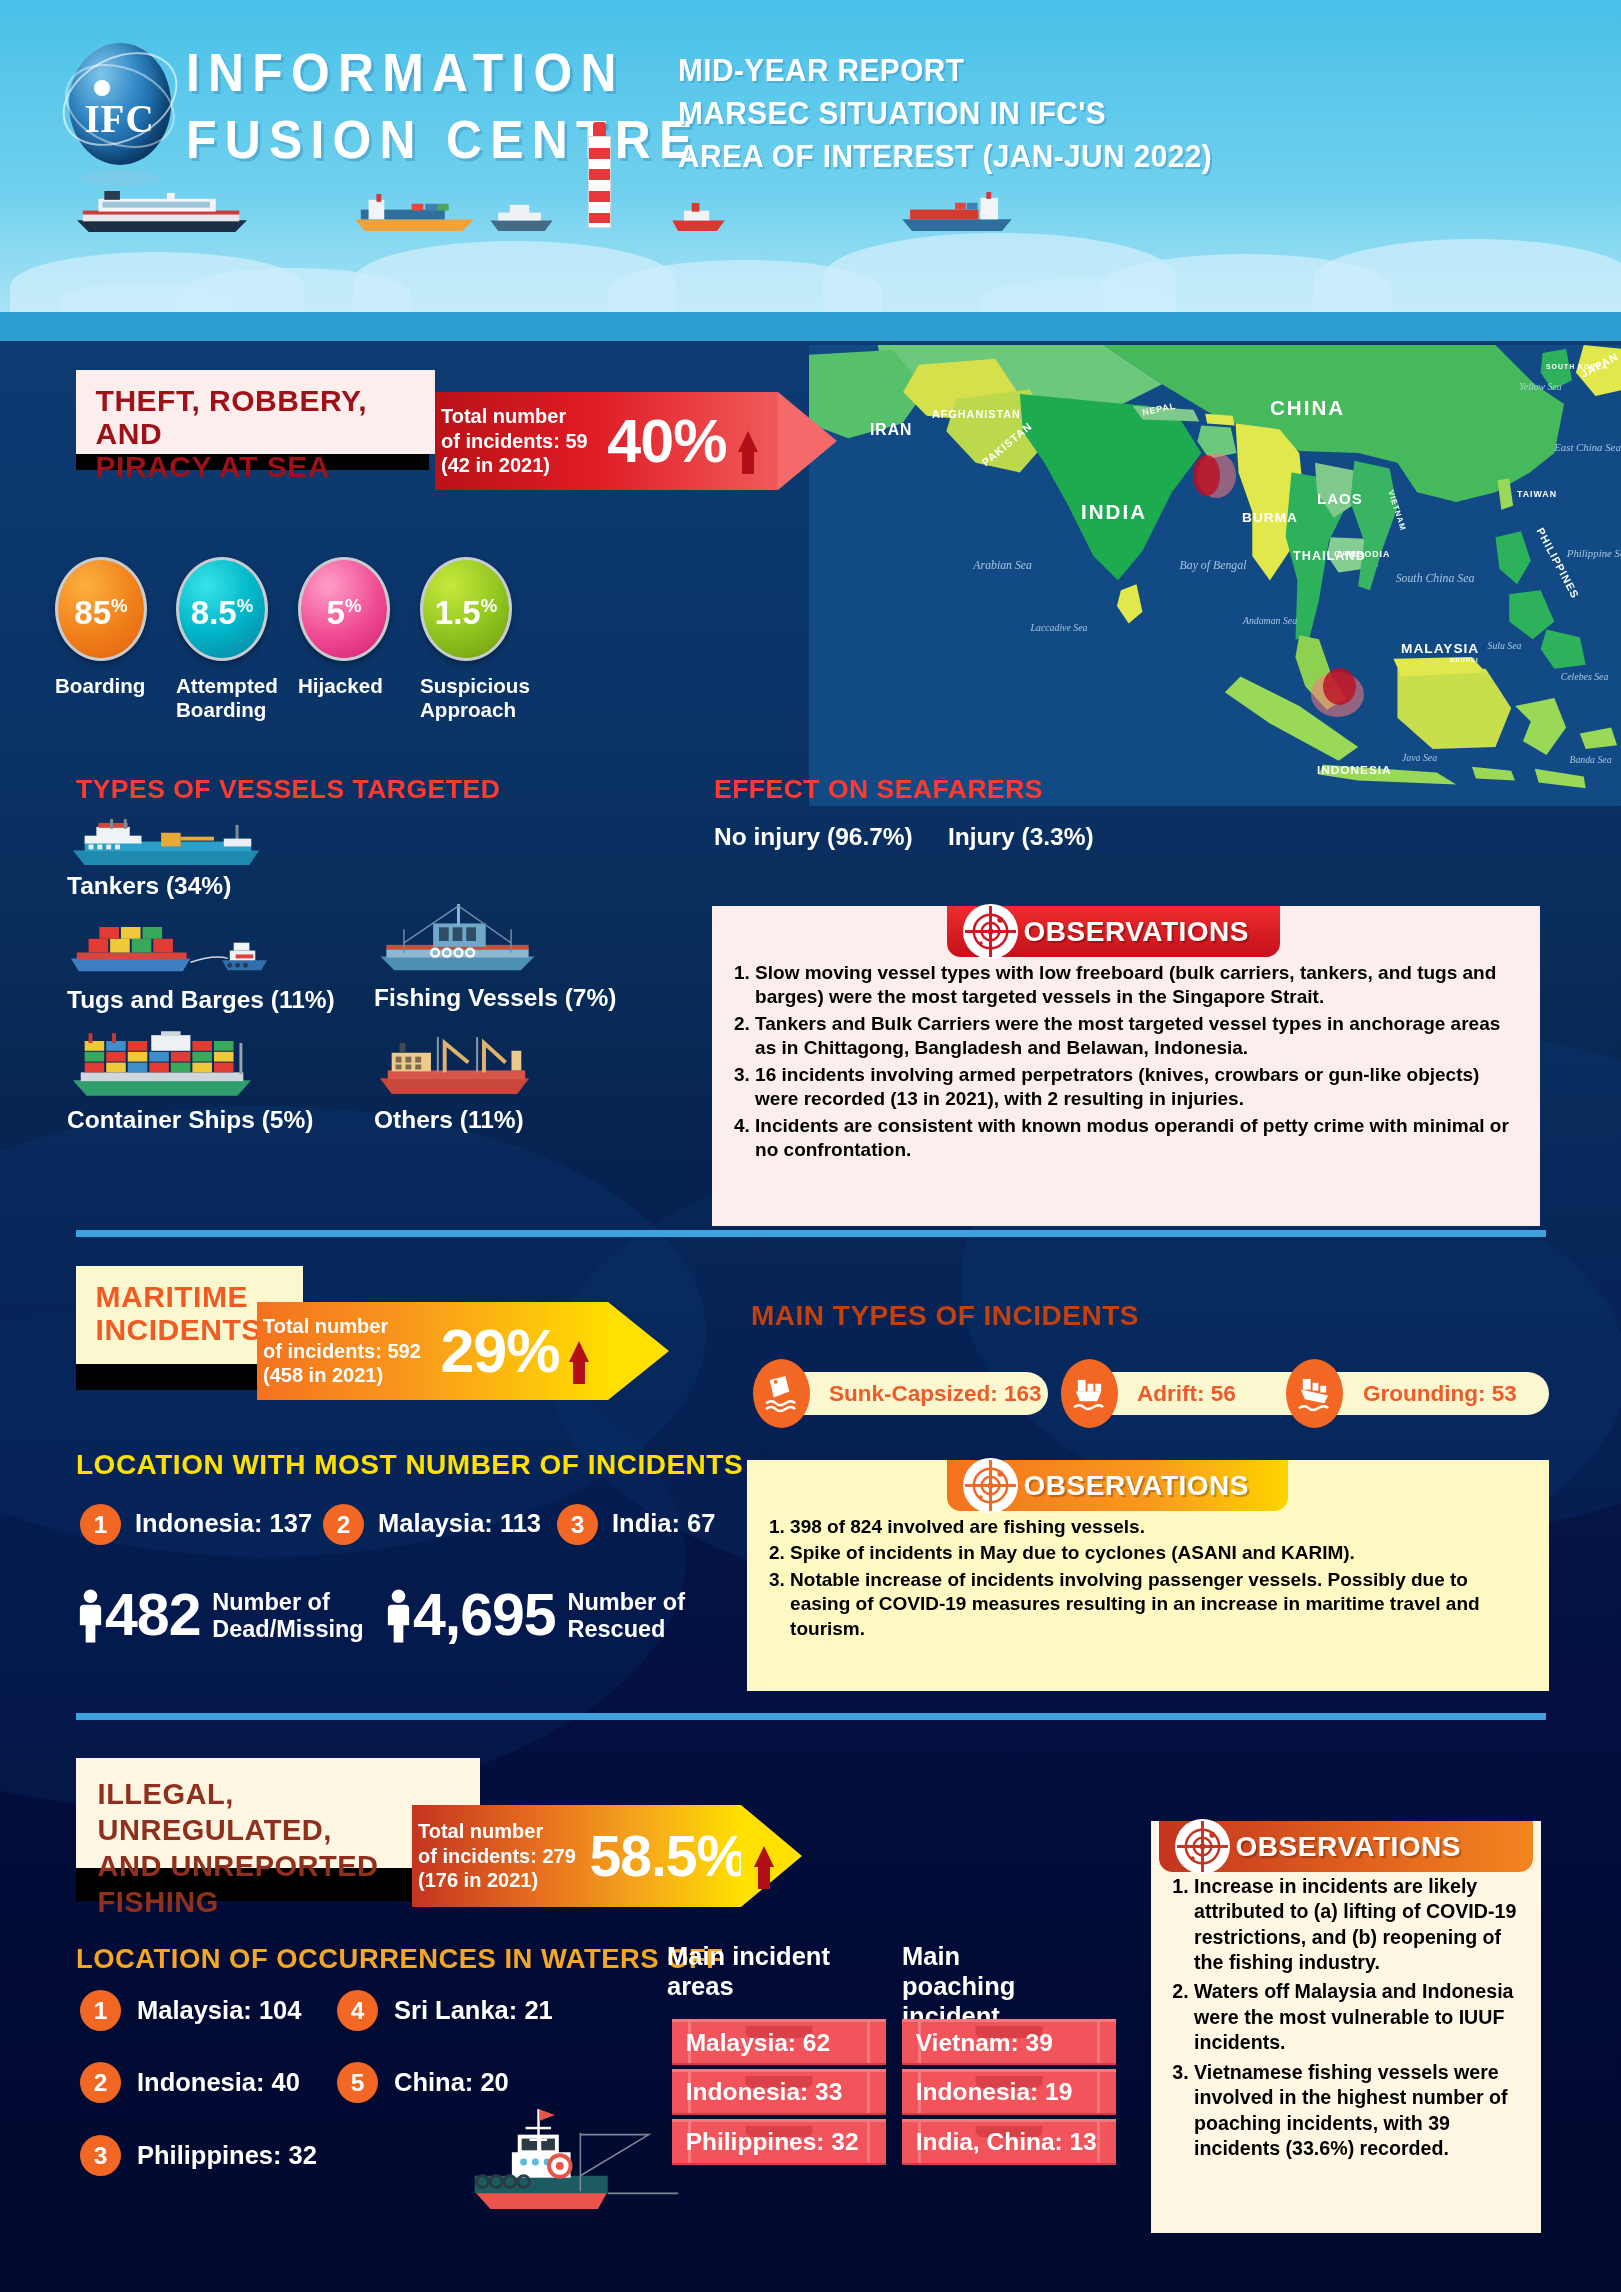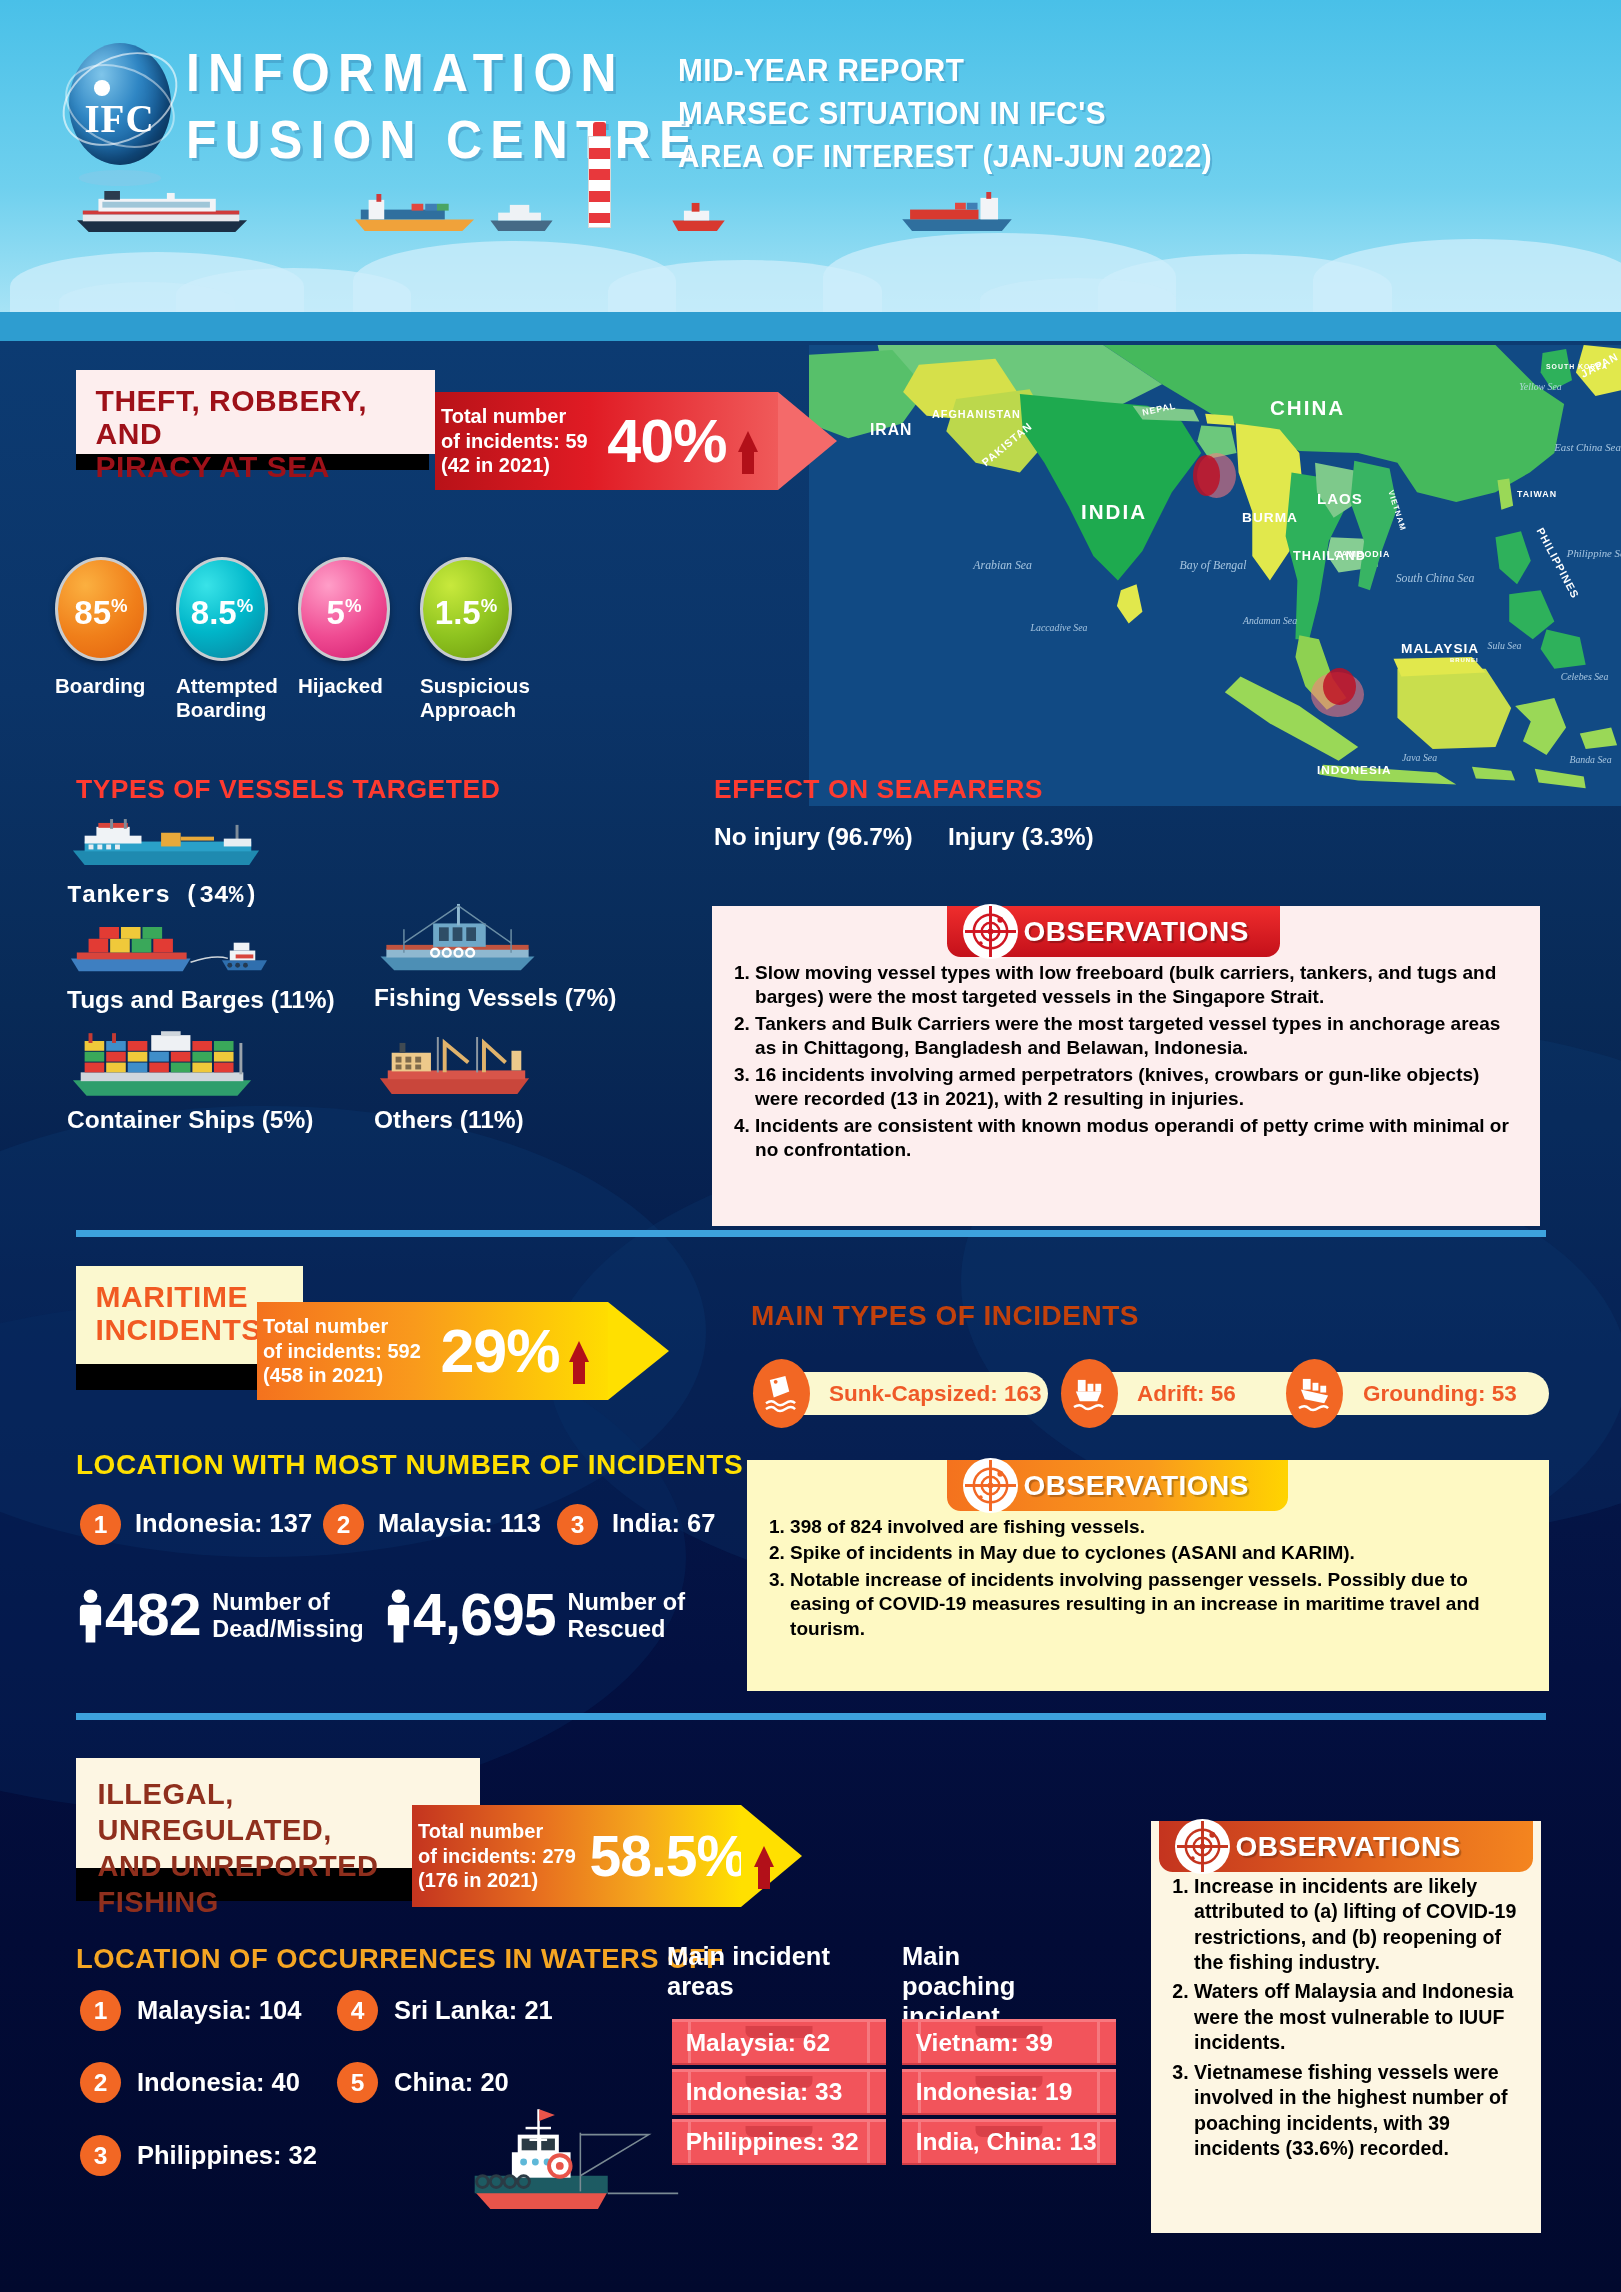--- a/index.html
+++ b/index.html
@@ -379,21 +379,21 @@
       <rect x="116" y="18" width="34" height="4" fill="#e8a93a"></rect>
       <rect x="172" y="6" width="3" height="20" fill="#7e8c99"></rect>
       <rect x="160" y="20" width="28" height="8" fill="#e8eef2"></rect>
       <g fill="#e8eef2">
         <rect x="22" y="26" width="5" height="5"></rect>
           <rect x="31" y="26" width="5" height="5"></rect>
         <rect x="40" y="26" width="5" height="5"></rect>
           <rect x="49" y="26" width="5" height="5"></rect>
       </g>
     </svg>
-    <div class="vname" style="margin-top:12px;font-family:Liberation Mono, monospace;">Tankers (34%)</div>
+    <div class="vname" style="margin-top:2px;">Tankers (34%)</div>
   </div>
 
 
   <div class="vessel-item" style="left:67px;top:925px;">
     <svg class="ship-svg" width="202" height="55" viewBox="0 0 206 56">
       <path d="M4 34 L126 34 L118 47 L12 47 Z" fill="#3e7fc1"></path>
       <rect x="10" y="28" width="112" height="7" fill="#d8453c"></rect>
       <g>
         <rect x="22" y="14" width="20" height="14" fill="#e23b34"></rect>
         <rect x="44" y="14" width="20" height="14" fill="#f0c93a"></rect>

